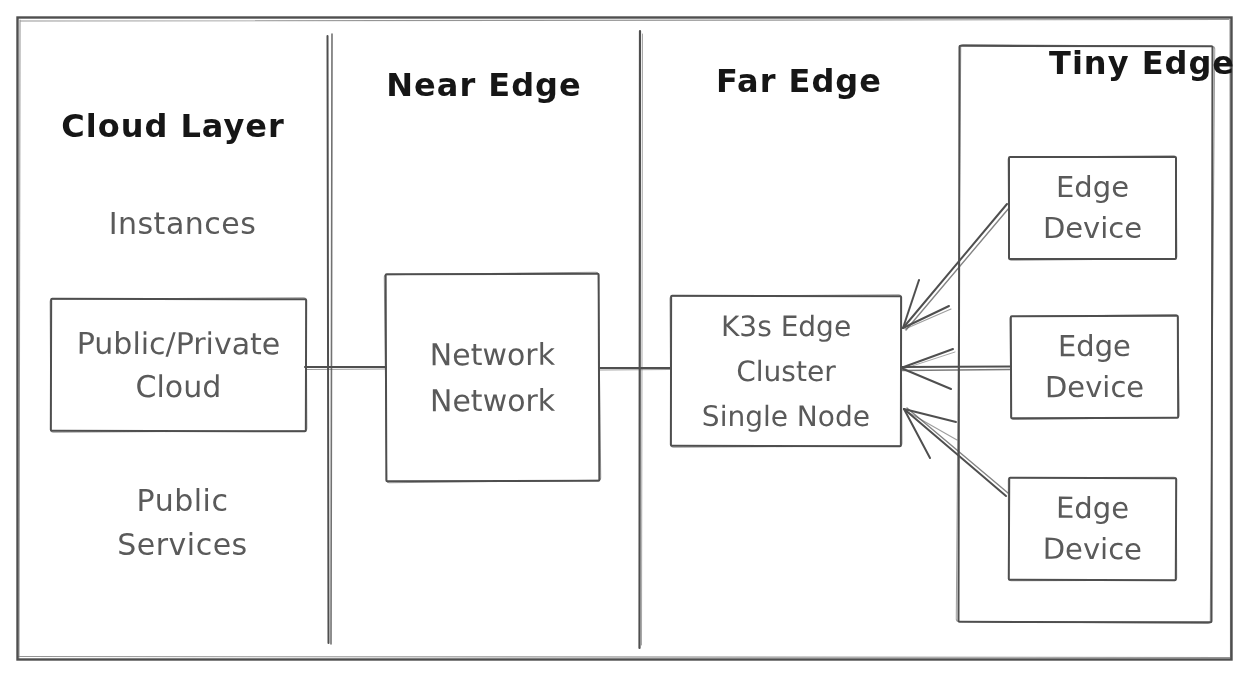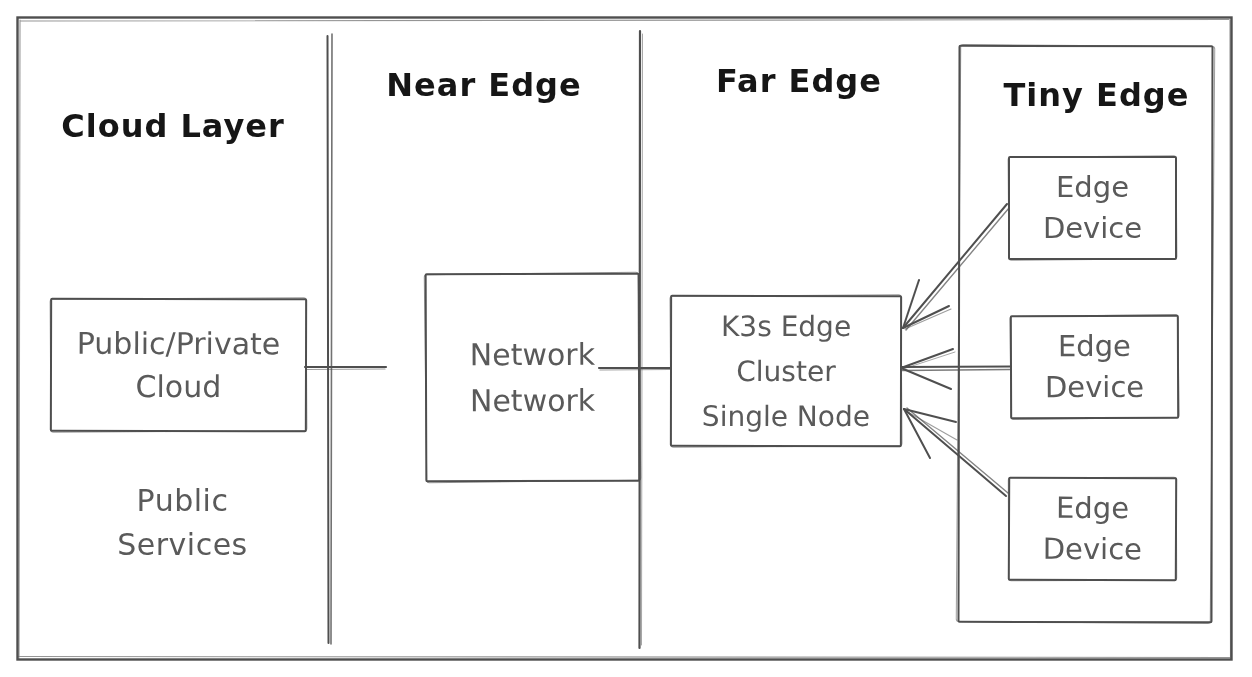--- a/index.html
+++ b/index.html
@@ -33,21 +33,21 @@
     border: 1.3px solid rgba(79,79,79,0.55);
     border-radius: 3px;
     transform: rotate(-0.5deg);
     pointer-events: none;
   }
   .box-label { color: #5a5a5a; }
 
   .cloud-box   { left: 50px;  top: 298px; width: 257px; height: 134px; transform: rotate(0.15deg); }
   .cloud-box .box-label   { font-size: 30px; line-height: 43px; font-weight: 500; }
 
-  .network-box { left: 385px; top: 273px; width: 215px; height: 209px; transform: rotate(-0.2deg); margin-left: 40px; }
+  .network-box { left: 385px; top: 273px; width: 215px; height: 209px; transform: rotate(-0.2deg); }
   .network-box .box-label { font-size: 30px; line-height: 46px; font-weight: 500; }
 
   .k3s-box     { left: 670px; top: 295px; width: 232px; height: 152px; transform: rotate(0.1deg); }
   .k3s-box .box-label     { font-size: 28px; line-height: 45px; font-weight: 500; }
 
   .tiny-container { left: 958px; top: 45px; width: 255px; height: 578px; justify-content: flex-start; transform: rotate(0.1deg); }
   .tiny-container::before { transform: rotate(0.35deg); }
 
   .device-box { width: 169px; height: 104px; z-index: 3; }
   .device-box .box-label { font-size: 29px; line-height: 41px; font-weight: 400; }
@@ -60,21 +60,21 @@
     z-index: 3;
     text-align: center;
     color: #161616;
     font-size: 32px;
     font-weight: 600;
     letter-spacing: 1px;
   }
   .header-cloud { left: 16px;  top: 66px; width: 314px; margin-top: 41px; }
   .header-near  { left: 330px; top: 66px; width: 308px; }
   .header-far   { left: 640px; top: 62px; width: 318px; }
-  .header-tiny  { left: 958px; top: 76px; width: 277px; }
+  .header-tiny  { left: 958px; top: 44px; width: 277px; text-align: right; }
 
   .col-label {
     position: absolute;
     z-index: 3;
     text-align: center;
     color: #5a5a5a;
     font-size: 30px;
     font-weight: 500;
     letter-spacing: 0.5px;
   }
@@ -138,20 +138,21 @@
         <path d="M906 411 L957 440" stroke-width="1.1" opacity="0.55"></path>
       </g>
     </g>
   </svg>
 
   <div class="col-header header-cloud">Cloud Layer</div>
   <div class="col-header header-near">Near Edge</div>
   <div class="col-header header-far">Far Edge</div>
   <div class="col-header header-tiny">Tiny Edge</div>
 
+  <div class="col-label label-instances">Instances</div>
   <div class="col-label label-managed">
     <div>Public</div>
     <div>Services</div>
   </div>
 
   <div class="sketch-box cloud-box">
     <div class="box-label">Public/Private</div>
     <div class="box-label">Cloud</div>
   </div>
 

